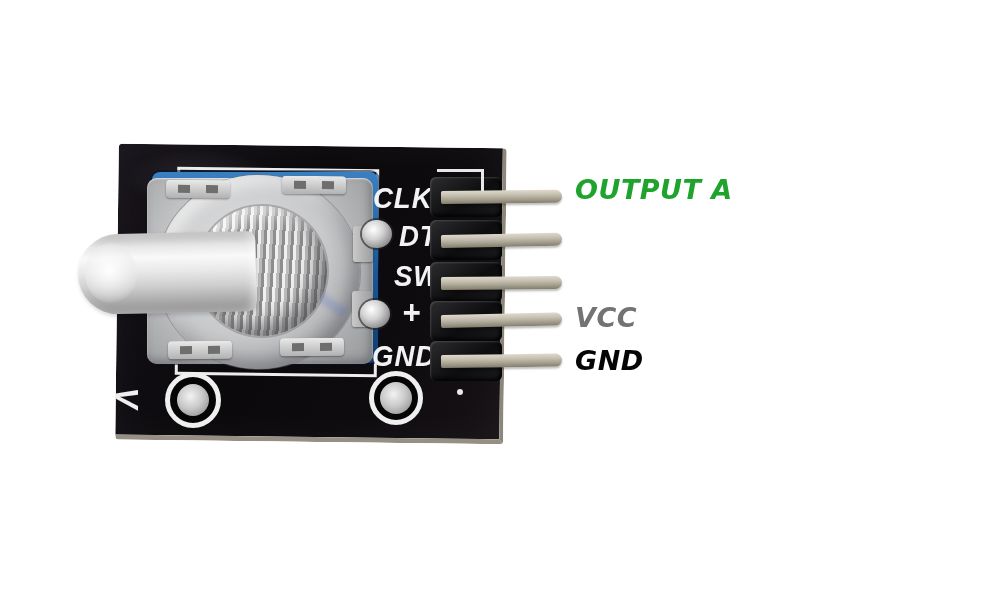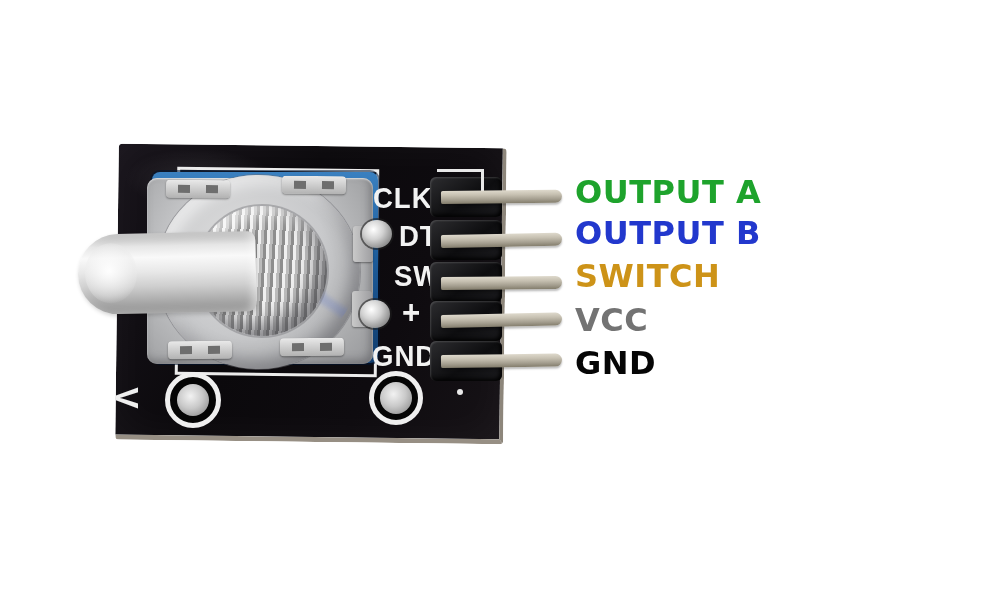--- a/index.html
+++ b/index.html
@@ -1,17 +1,17 @@
 <!DOCTYPE html>
 <html><head>
 <meta charset="utf-8">
 <style>
   html,body{margin:0;padding:0;background:#fff;}
   .scene{position:relative;width:1000px;height:466px;background:#ffffff;overflow:hidden;
-         font-family:"DejaVu Sans",sans-serif;}
+         font-family:"DejaVu Sans",sans-serif;font-style:italic;}
 
   
   .pcb{position:absolute;left:117px;top:146px;width:384px;height:291px;
        background:linear-gradient(115deg,#17131a 0%,#0b090c 40%,#0e0b0f 70%,#161216 100%);
        border-radius:4px;transform:rotate(0.7deg);
        border-right:4px solid #8d867b;border-bottom:5px solid #978f84;
        box-shadow:inset 0 0 45px rgba(255,255,255,.04);}
   .pcb::before{content:"";position:absolute;left:6px;top:4px;width:150px;height:60px;border-radius:50%;
        background:radial-gradient(closest-side,rgba(255,255,255,.10),transparent);}
 
@@ -99,21 +99,21 @@
   .hole.left{left:165px;top:372px;width:46px;height:46px;}
   .hole.right{left:369px;top:371px;width:44px;height:44px;}
   .hole-pad{width:32px;height:32px;border-radius:50%;
        background:radial-gradient(circle at 42% 38%,#f2f2f2,#c9c9c9 45%,#9a9a9a 80%,#848484);}
   .vmark{position:absolute;left:116px;top:382px;color:#efefef;font-family:"Liberation Sans",sans-serif;
        font-weight:bold;font-size:32px;line-height:1;transform:rotate(90deg);}
   .via{position:absolute;left:457px;top:389px;width:6px;height:6px;border-radius:50%;background:#e9e9e9;}
 
   
   .legend-label{position:absolute;left:575px;font-family:"DejaVu Sans",sans-serif;font-weight:bold;
-       font-size:32px;line-height:1;letter-spacing:.5px;white-space:nowrap;}
+       font-size:27px;line-height:1;letter-spacing:.5px;white-space:nowrap;}
   .legend-label.l1{top:176px;} .legend-label.l2{top:217px;} .legend-label.l3{top:260px;}
   .legend-label.l4{top:304px;} .legend-label.l5{top:347px;}
 </style>
 </head>
 <body>
 
 <div class="scene">
 
   <div class="pcb"></div>
   <div class="silk-rect"></div>
@@ -158,17 +158,15 @@
   <div class="hole left">
     <div class="hole-pad"></div>
   </div>
   <div class="hole right">
     <div class="hole-pad"></div>
   </div>
   <div class="vmark">V</div>
   <div class="via"></div>
 
   <div class="legend-label l1" style="color: rgb(30, 163, 44);">OUTPUT A</div>
-  <div class="legend-label l2" style="color: rgb(34, 56, 205);">OUTPUT B</div>
-  <div class="legend-label l3" style="color: rgb(205, 147, 24);">SWITCH</div>
   <div class="legend-label l4" style="color: #737373;">VCC</div>
   <div class="legend-label l5" style="color: rgb(5, 5, 5);">GND</div>
 </div>
 
 </body></html>

